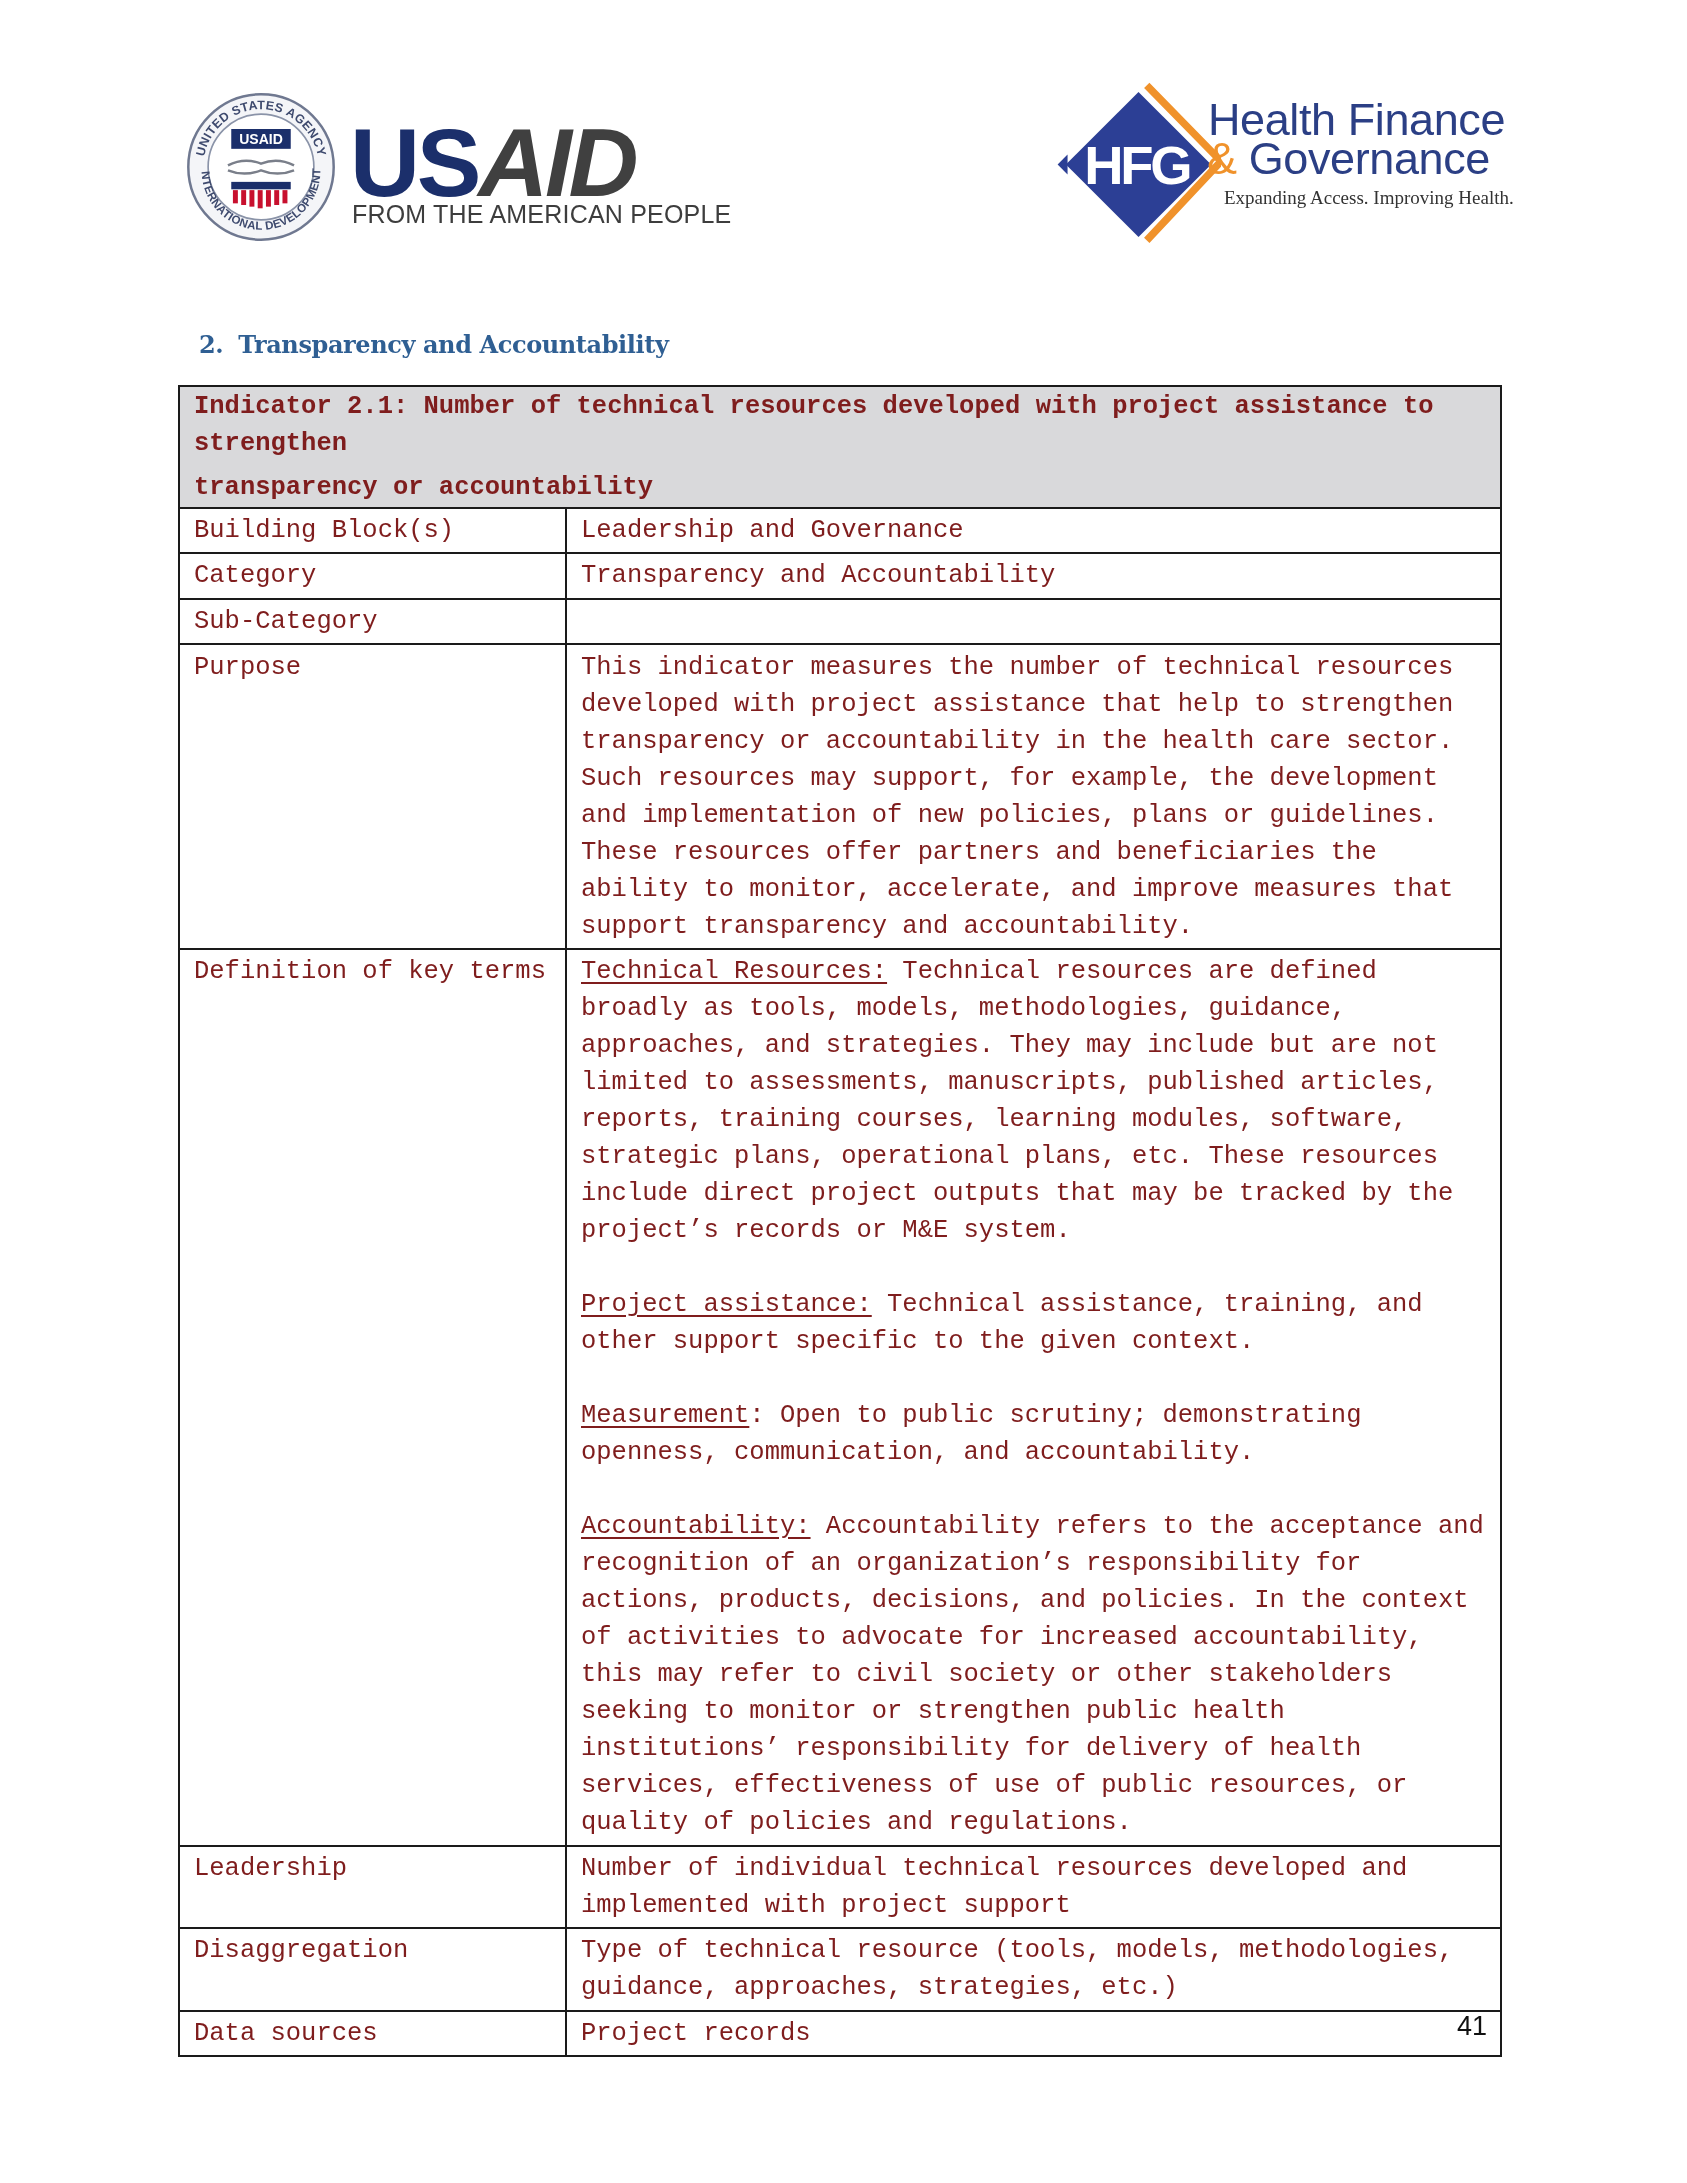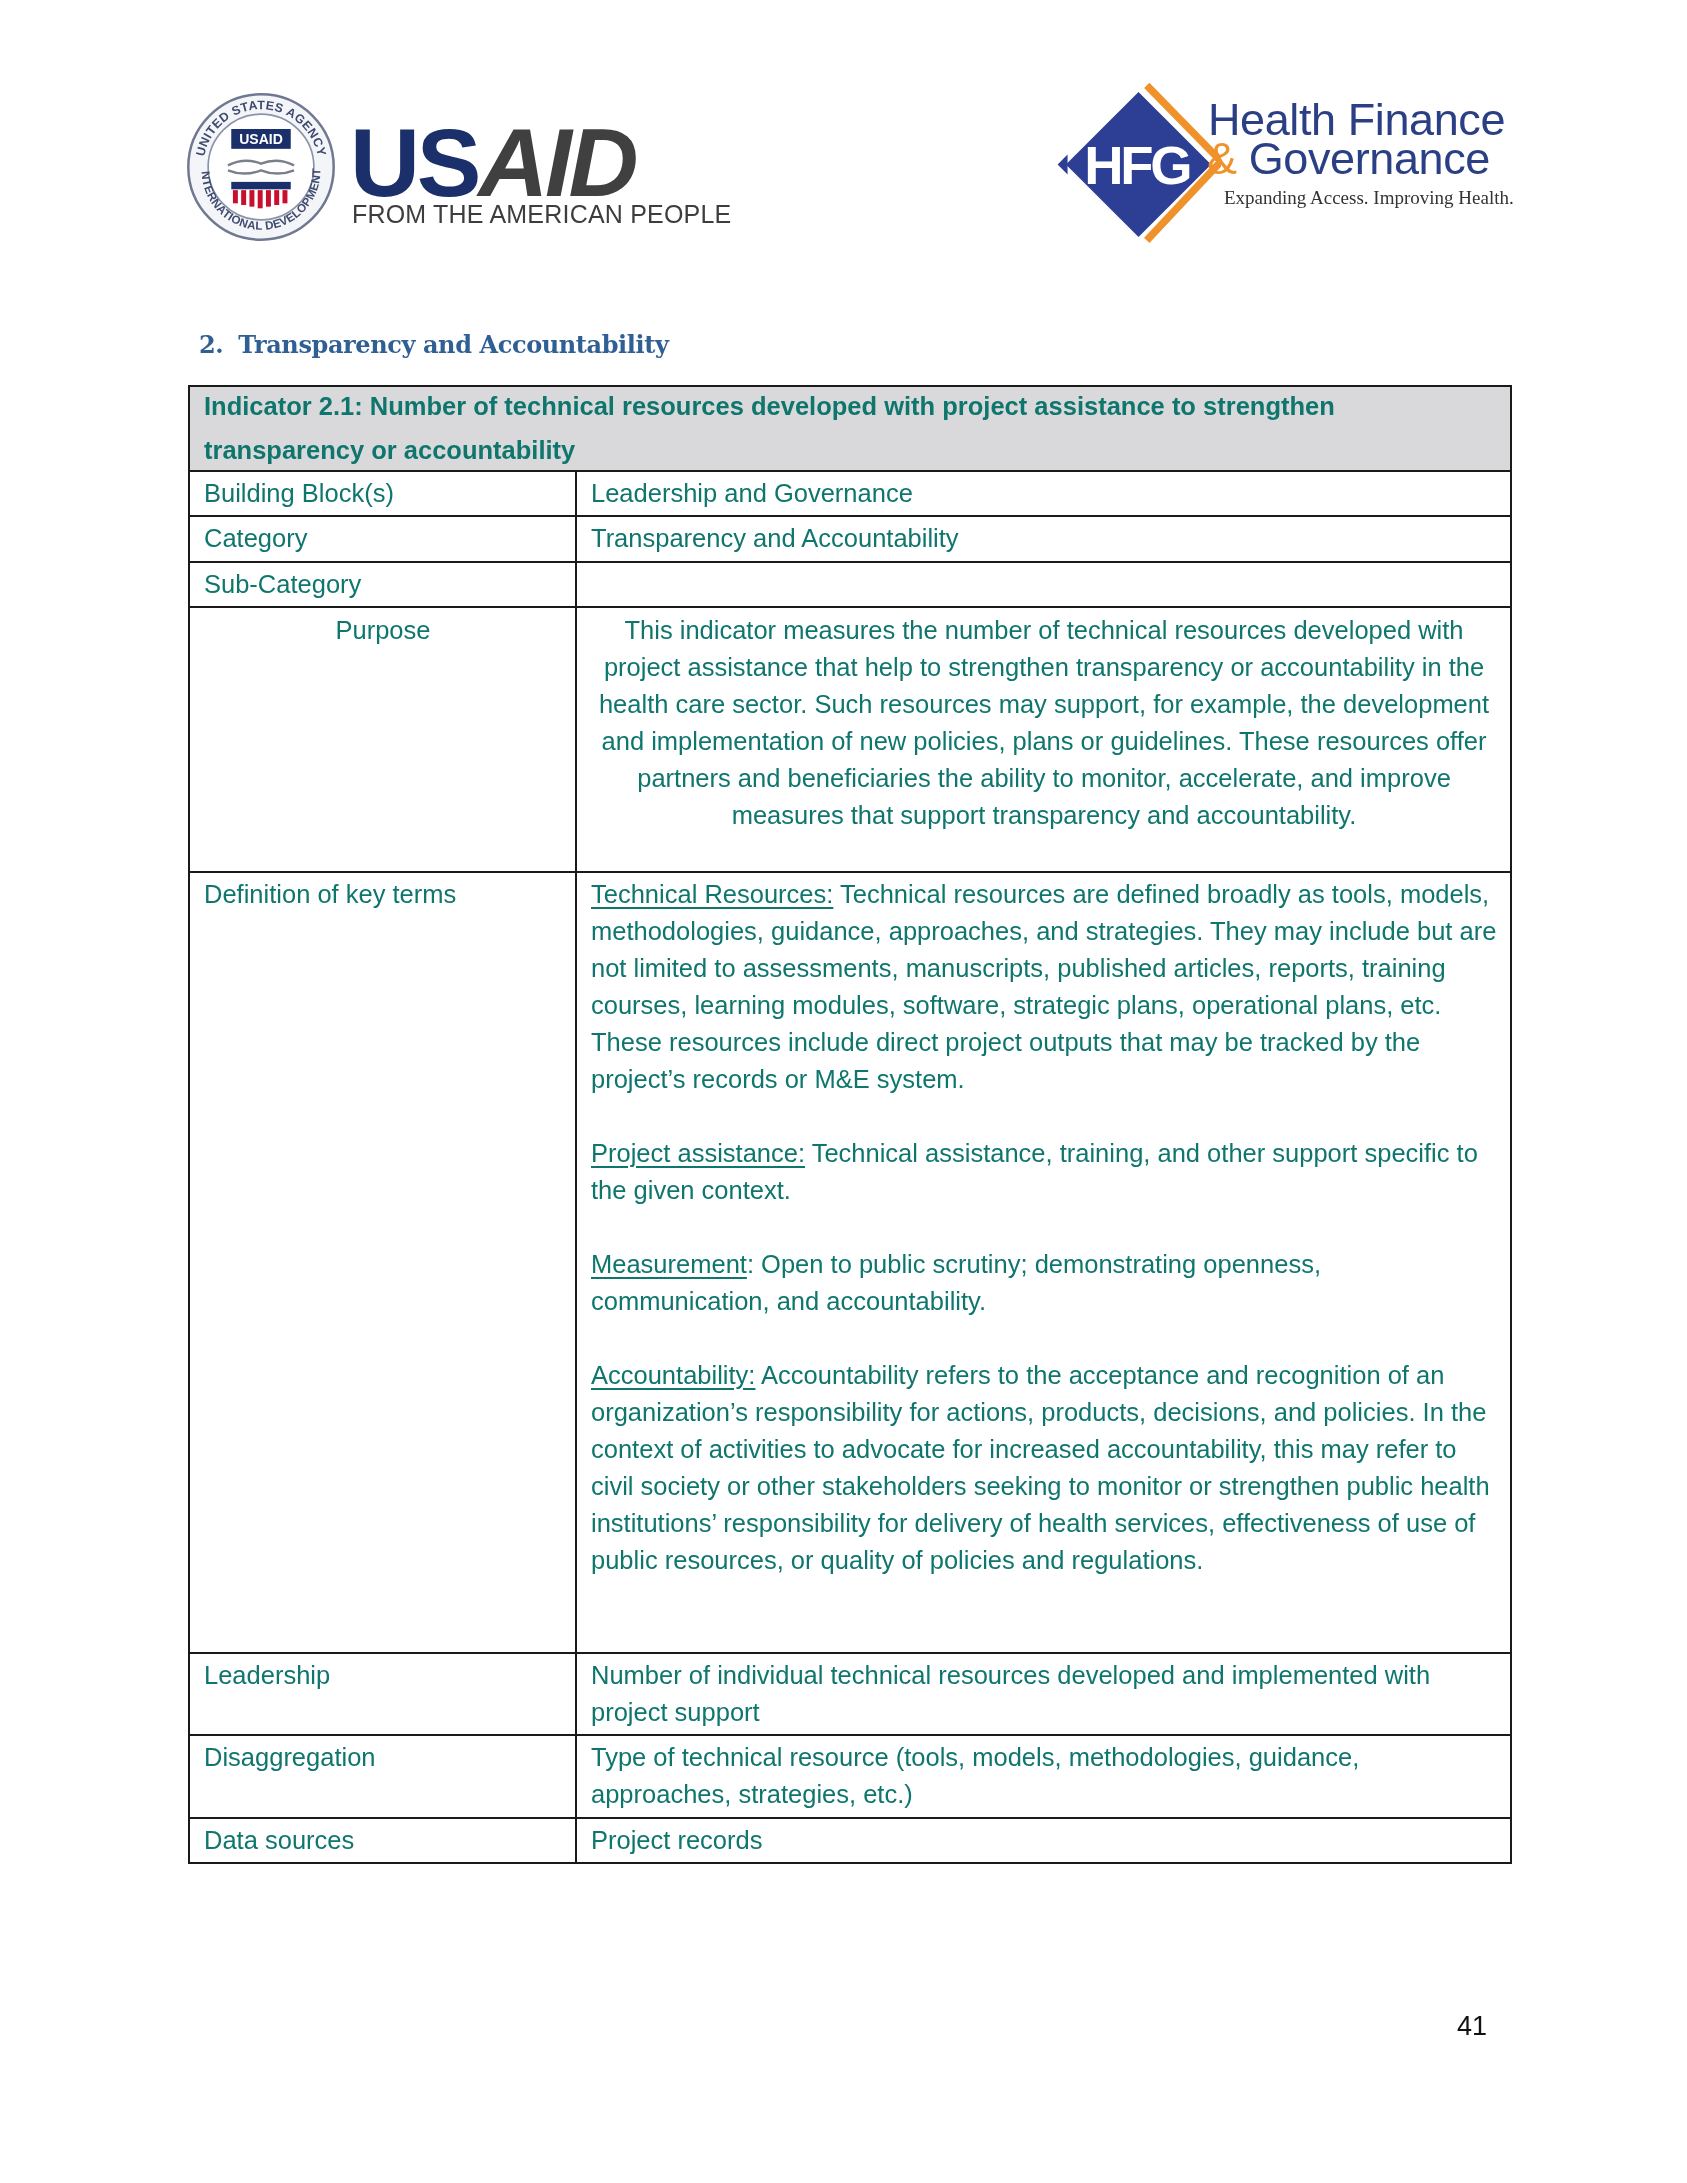--- a/index.html
+++ b/index.html
@@ -26,30 +26,30 @@
   .hfg-tagline { position: absolute; left: 168px; top: 105px; font-family: "Liberation Serif", serif;
                  font-size: 19px; color: #333; white-space: nowrap; }
 
   
   .section-title { position: absolute; left: 199px; top: 330px; margin: 0;
                    font-family: "DejaVu Serif", "Liberation Serif", serif; font-weight: bold;
                    font-size: 24px; color: #2f5f93; letter-spacing: -0.4px; white-space: nowrap; }
   .section-title .num { margin-right: 15px; }
 
   
-  .ind-table { position: absolute; left: 188px; top: 385px; width: 1322px;
+  .ind-table { position: absolute; left: 178px; top: 385px; width: 1322px;
                border-collapse: collapse; table-layout: fixed;
-               font-family: Liberation Sans, sans-serif; font-size: 25.5px; color: #0f766e; }
+               font-family: Liberation Mono, monospace; font-size: 25.5px; color: #7f1d1d; }
   .ind-table td { border: 2.1px solid #1a1a1a; vertical-align: top;
                   padding: 3.3px 13px 3.3px 14px; line-height: 37px; }
   .ind-table col.c1 { width: 387px; }
   .ind-table col.c2 { width: 935px; }
   .ind-table .hdr td { background: #d9d9db; font-weight: bold; font-size: 25.5px; padding-top: 0.8px; padding-bottom: 0.8px; }
   .row-bb td { height: 31px; }
-  .row-purpose td { height: 256px; text-align: center; }
+  .row-purpose td { height: 256px; }
   .row-def td { height: 772px; }
   .row-meas td { height: 68px; }
   .row-disagg td { height: 68px; }
   .term { text-decoration: underline; text-underline-offset: 4.1px; }
   .para { display: block; margin: 0; }
   .para + .para { margin-top: 37px; }
 
   
   .page-num { position: absolute; left: 1457px; top: 2011px; font-family: "Liberation Sans", sans-serif;
               font-size: 27px; color: #111; }

